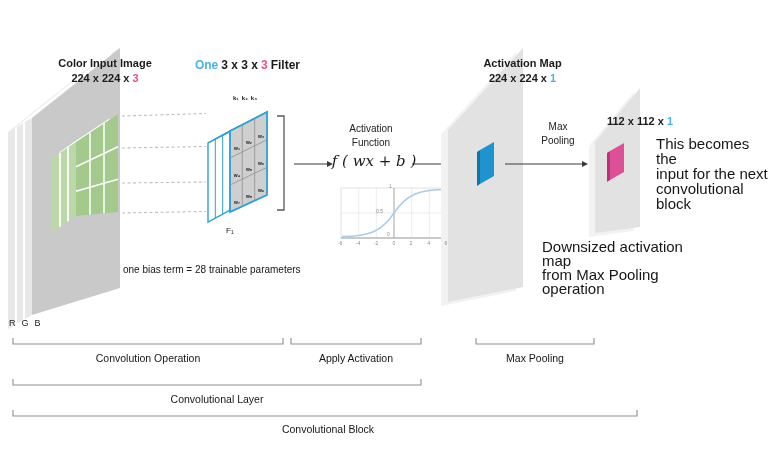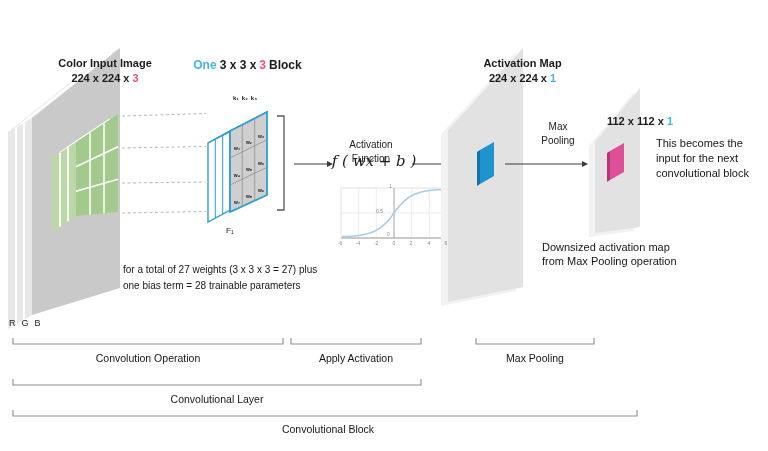--- a/index.html
+++ b/index.html
@@ -2,21 +2,21 @@
 <html><head>
 <meta charset="utf-8">
 <style>
   html,body{margin:0;padding:0;}
   body{width:768px;height:451px;position:relative;background:#ffffff;
        font-family:"Liberation Sans",sans-serif;color:#1b1b1b;overflow:hidden;}
   .abs{position:absolute;}
   .ctr{text-align:center;}
   .hdg{font-size:11px;font-weight:600;line-height:15px;margin-top:48px;}
   .sm{font-size:10px;line-height:14px;color:#222;}
-  .note{font-size:11px;line-height:14px;color:#161616;}
+  .note{font-size:15px;line-height:14px;color:#161616;}
   .pink{color:#ef4e7e;}
   .blu{color:#45b5e9;}
   .sp{margin-left:3px;}
   .u{}
   .wlab{position:absolute;width:12px;text-align:center;font-size:5px;font-weight:bold;color:#222;}
   .tick{position:absolute;font-size:5px;color:#8a8a8a;width:14px;text-align:center;}
   .brlab{font-size:10.5px;color:#161616;text-align:center;}
   svg{position:absolute;left:0;top:0;}
 </style>
 </head>
@@ -128,42 +128,42 @@
     <path d="M13 410 L13 416 L637 416 L637 410"></path>
   </g>
 </svg>
 
 <div class="abs ctr hdg" style="left:30px;top:8px;width:150px;">
   <div>Color Input Image</div>
   <div><span>224 x 224 x</span><span class="sp pink">3</span></div>
 </div>
 
 <div class="abs ctr" style="left:180px;top:58px;width:135px;font-size:12px;font-weight:600;">
-  <span class="blu u">One</span><span class="sp">3 x 3 x</span><span class="sp pink">3</span><span class="sp">Block</span>
+  <span class="blu u">One</span><span class="sp">3 x 3 x</span><span class="sp pink">3</span><span class="sp">Filter</span>
 </div>
 
 <div class="abs" style="left:233px;top:95px;display:flex;gap:3px;font-size:6px;font-weight:bold;">
   <span>k₁</span>
   <span>k₂</span>
   <span>k₃</span>
 </div>
 
 <span class="wlab" style="left:231px;top:145px;">w₁</span>
 <span class="wlab" style="left:243px;top:139px;">w₂</span>
 <span class="wlab" style="left:255px;top:133px;">w₃</span>
 <span class="wlab" style="left:231px;top:172px;">w₄</span>
 <span class="wlab" style="left:243px;top:166px;">w₅</span>
 <span class="wlab" style="left:255px;top:160px;">w₆</span>
 <span class="wlab" style="left:231px;top:199px;">w₇</span>
 <span class="wlab" style="left:243px;top:193px;">w₈</span>
 <span class="wlab" style="left:255px;top:187px;">w₉</span>
 
 <div class="abs" style="left:226px;top:226px;font-size:8px;">F₁</div>
 
-<div class="abs ctr sm" style="left:329px;top:138px;width:84px;">
+<div class="abs ctr sm" style="left:329px;top:122px;width:84px;">
   <div>Activation</div>
   <div>Function</div>
 </div>
 
 <div class="abs ctr" style="left:329px;top:152px;width:90px;font-size:15px;font-style:italic;font-family:'DejaVu Serif',serif;">f ( wx + b )</div>
 
 <span class="tick" style="left:333px;top:240px;">-6</span>
 <span class="tick" style="left:351px;top:240px;">-4</span>
 <span class="tick" style="left:369px;top:240px;">-2</span>
 <span class="tick" style="left:387px;top:240px;">0</span>
@@ -193,21 +193,20 @@
   <div>input for the next</div>
   <div>convolutional block</div>
 </div>
 
 <div class="abs note" style="left:542px;top:240px;width:160px;">
   <div>Downsized activation map</div>
   <div>from Max Pooling operation</div>
 </div>
 
 <div class="abs" style="left:123px;top:262px;width:260px;font-size:10px;line-height:16px;color:#161616;">
-  <div>for a total of 27 weights  (3 x 3 x 3 = 27)  plus</div>
   <div>one bias term = 28 trainable parameters</div>
 </div>
 
 <div class="abs" style="left:9px;top:318px;display:flex;gap:6px;font-size:9px;">
   <span>R</span>
   <span>G</span>
   <span>B</span>
 </div>
 
 <div class="abs brlab" style="left:68px;top:352px;width:160px;">Convolution Operation</div>

